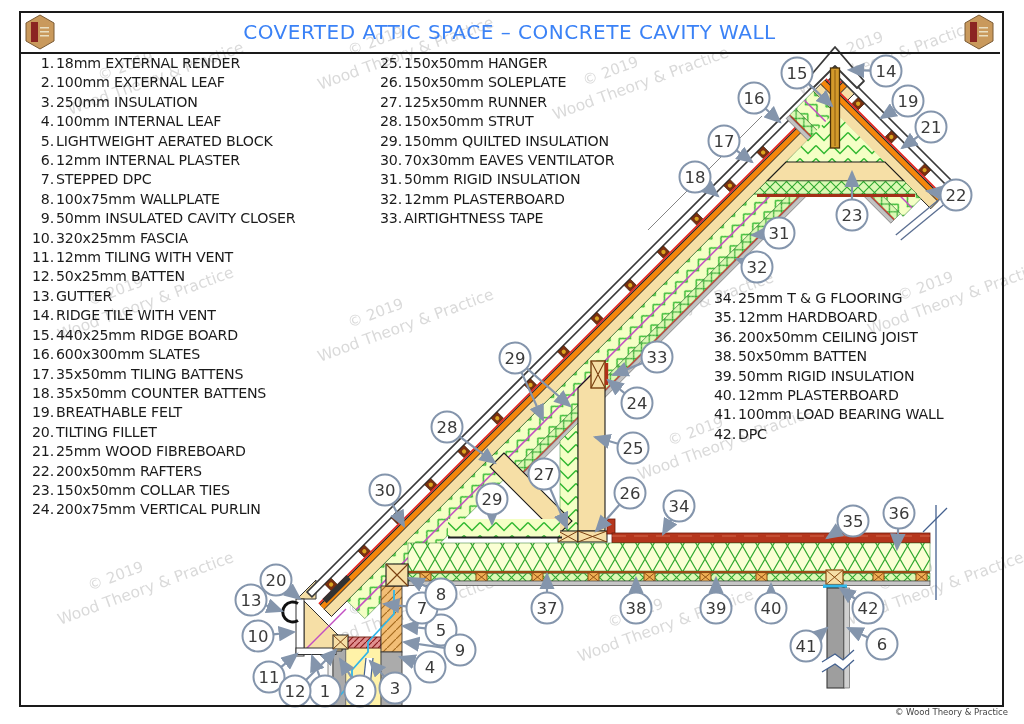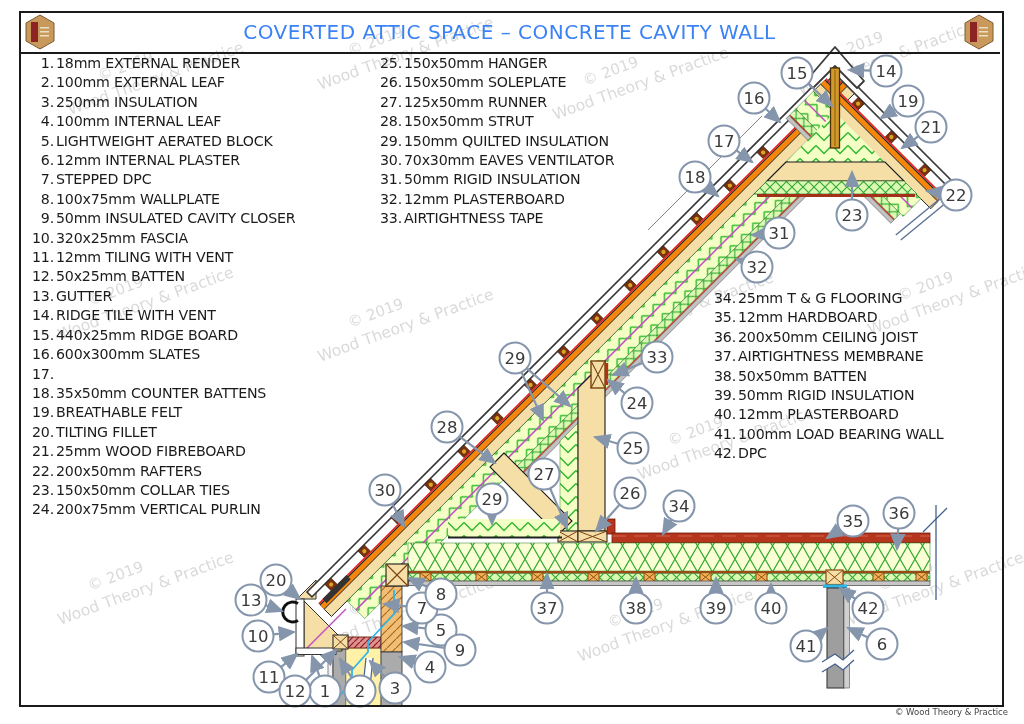--- a/index.html
+++ b/index.html
@@ -578,20 +578,21 @@
       <div class="lg-line">
         <span class="lg-num">15.</span>
         <span class="lg-txt">440x25mm RIDGE BOARD</span>
       </div>
       <div class="lg-line">
         <span class="lg-num">16.</span>
         <span class="lg-txt">600x300mm SLATES</span>
       </div>
       <div class="lg-line">
         <span class="lg-num">17.</span>
+        <span class="lg-txt">35x50mm TILING BATTENS</span>
       </div>
       <div class="lg-line">
         <span class="lg-num">18.</span>
         <span class="lg-txt">35x50mm COUNTER BATTENS</span>
       </div>
       <div class="lg-line">
         <span class="lg-num">19.</span>
         <span class="lg-txt">BREATHABLE FELT</span>
       </div>
       <div class="lg-line">
@@ -663,24 +664,20 @@
         <span class="lg-txt">12mm HARDBOARD</span>
       </div>
       <div class="lg-line">
         <span class="lg-num">36.</span>
         <span class="lg-txt">200x50mm CEILING JOIST</span>
       </div>
       <div class="lg-line">
         <span class="lg-num"></span>
       </div>
       <div class="lg-line">
-        <span class="lg-num">37.</span>
-        <span class="lg-txt">AIRTIGHTNESS MEMBRANE</span>
-      </div>
-      <div class="lg-line">
         <span class="lg-num">38.</span>
         <span class="lg-txt">50x50mm BATTEN</span>
       </div>
       <div class="lg-line">
         <span class="lg-num">39.</span>
         <span class="lg-txt">50mm RIGID INSULATION</span>
       </div>
       <div class="lg-line">
         <span class="lg-num">40.</span>
         <span class="lg-txt">12mm PLASTERBOARD</span>

